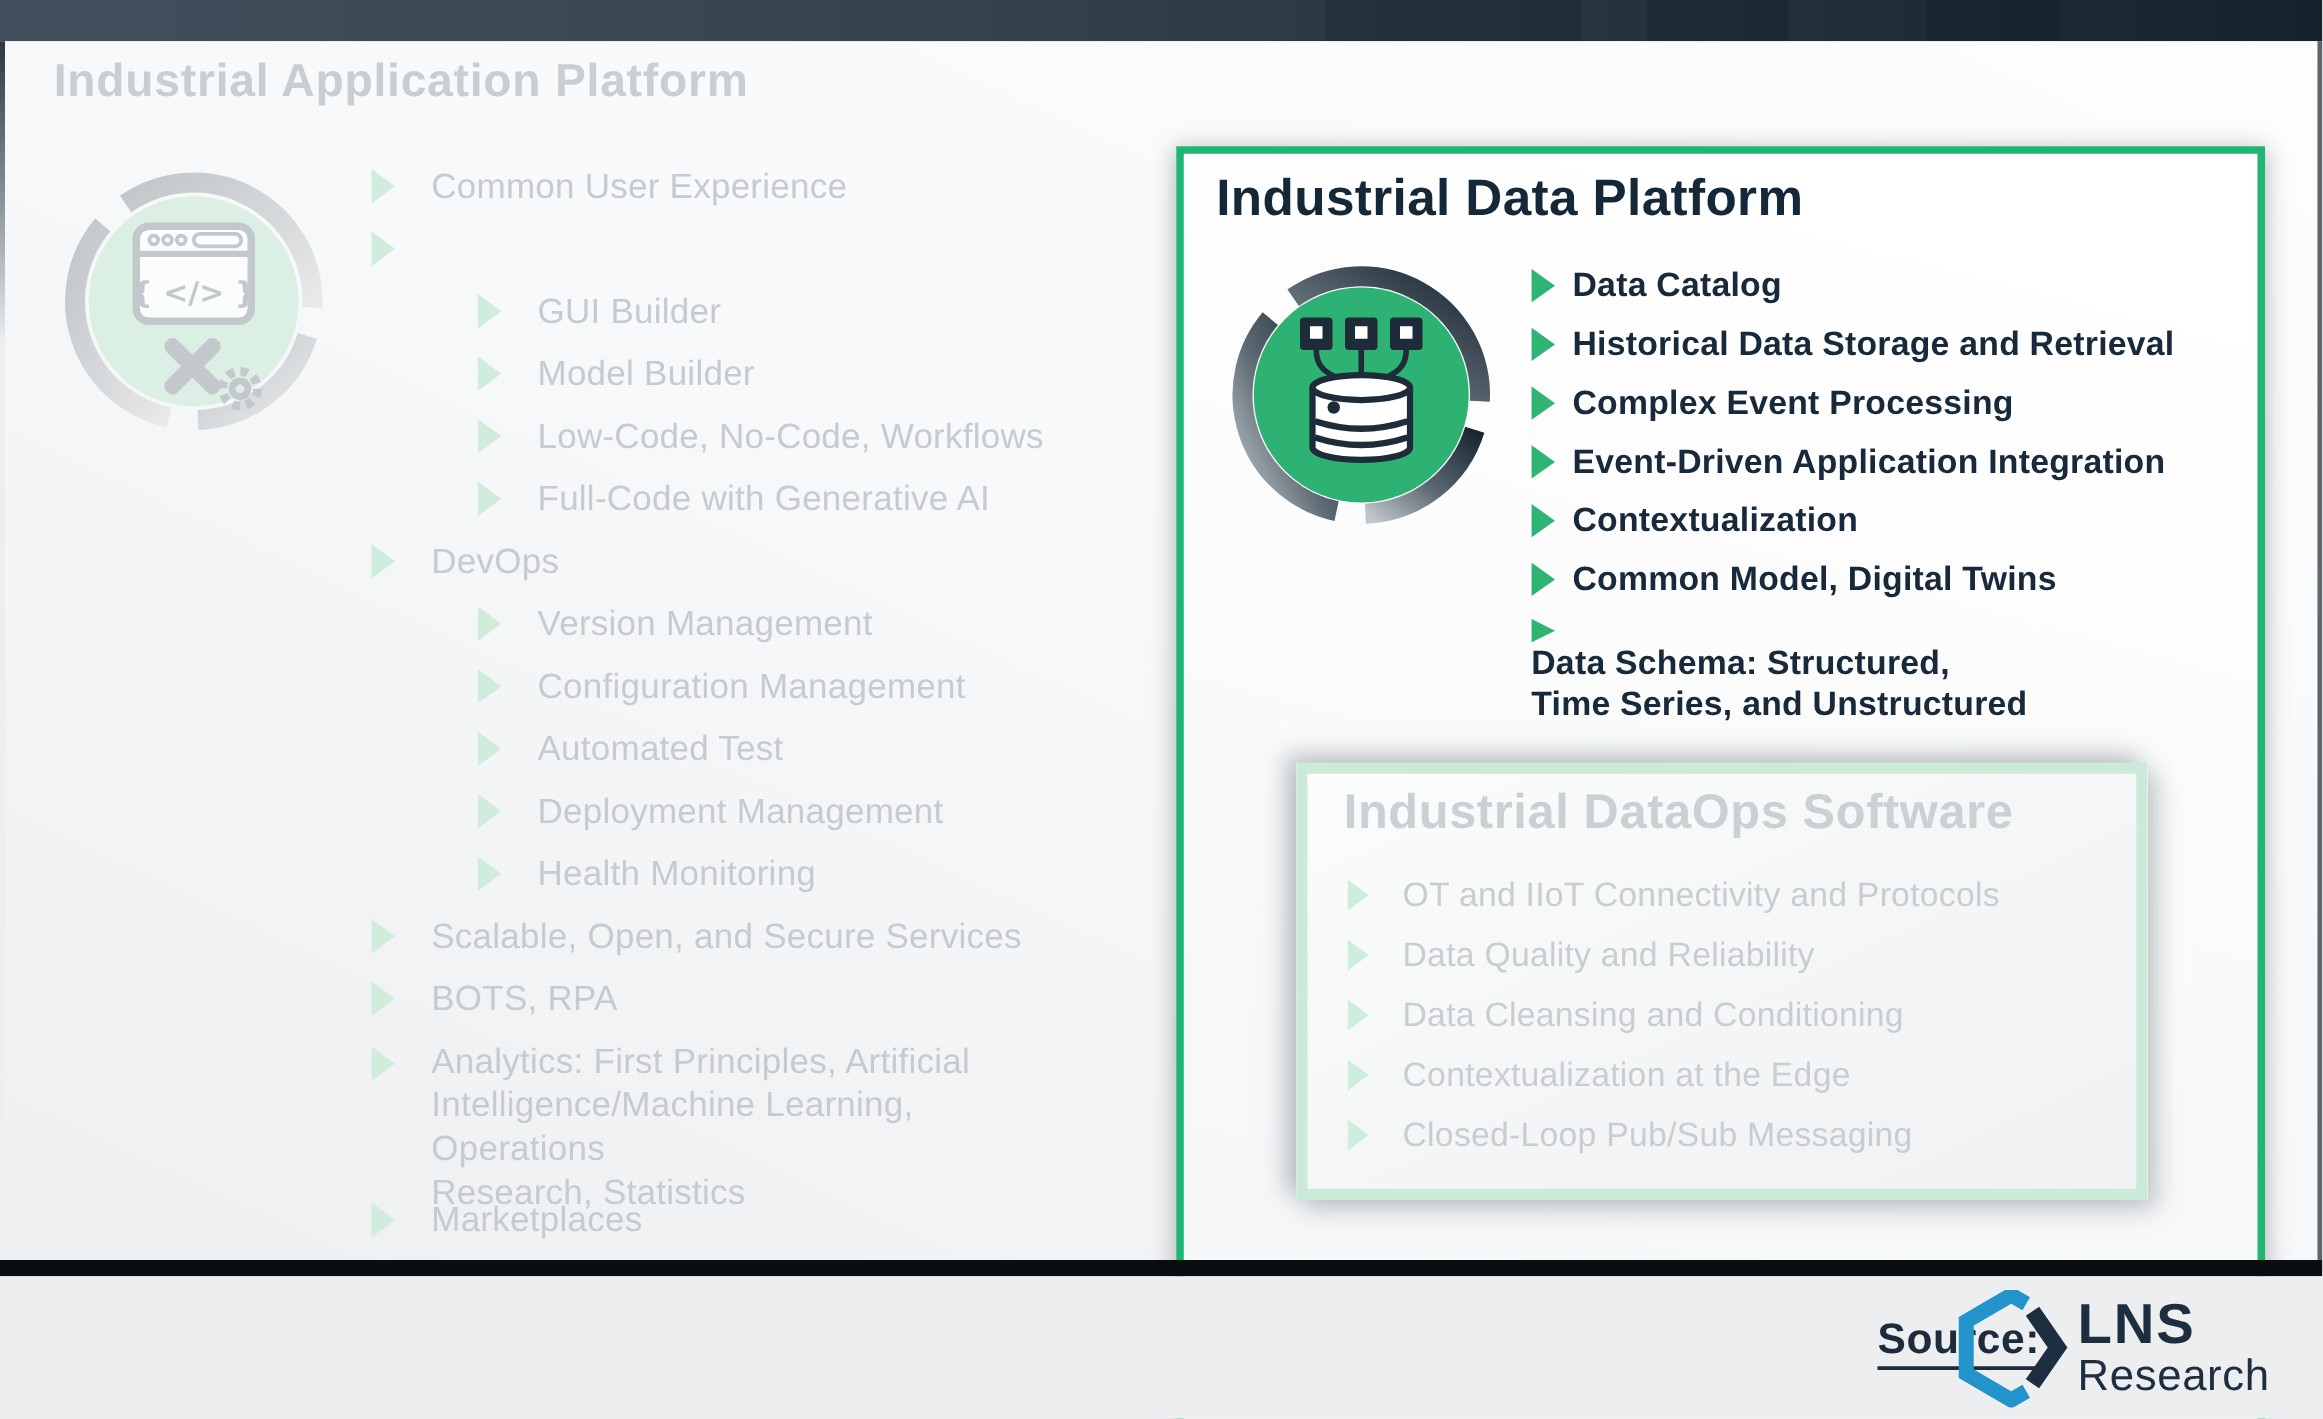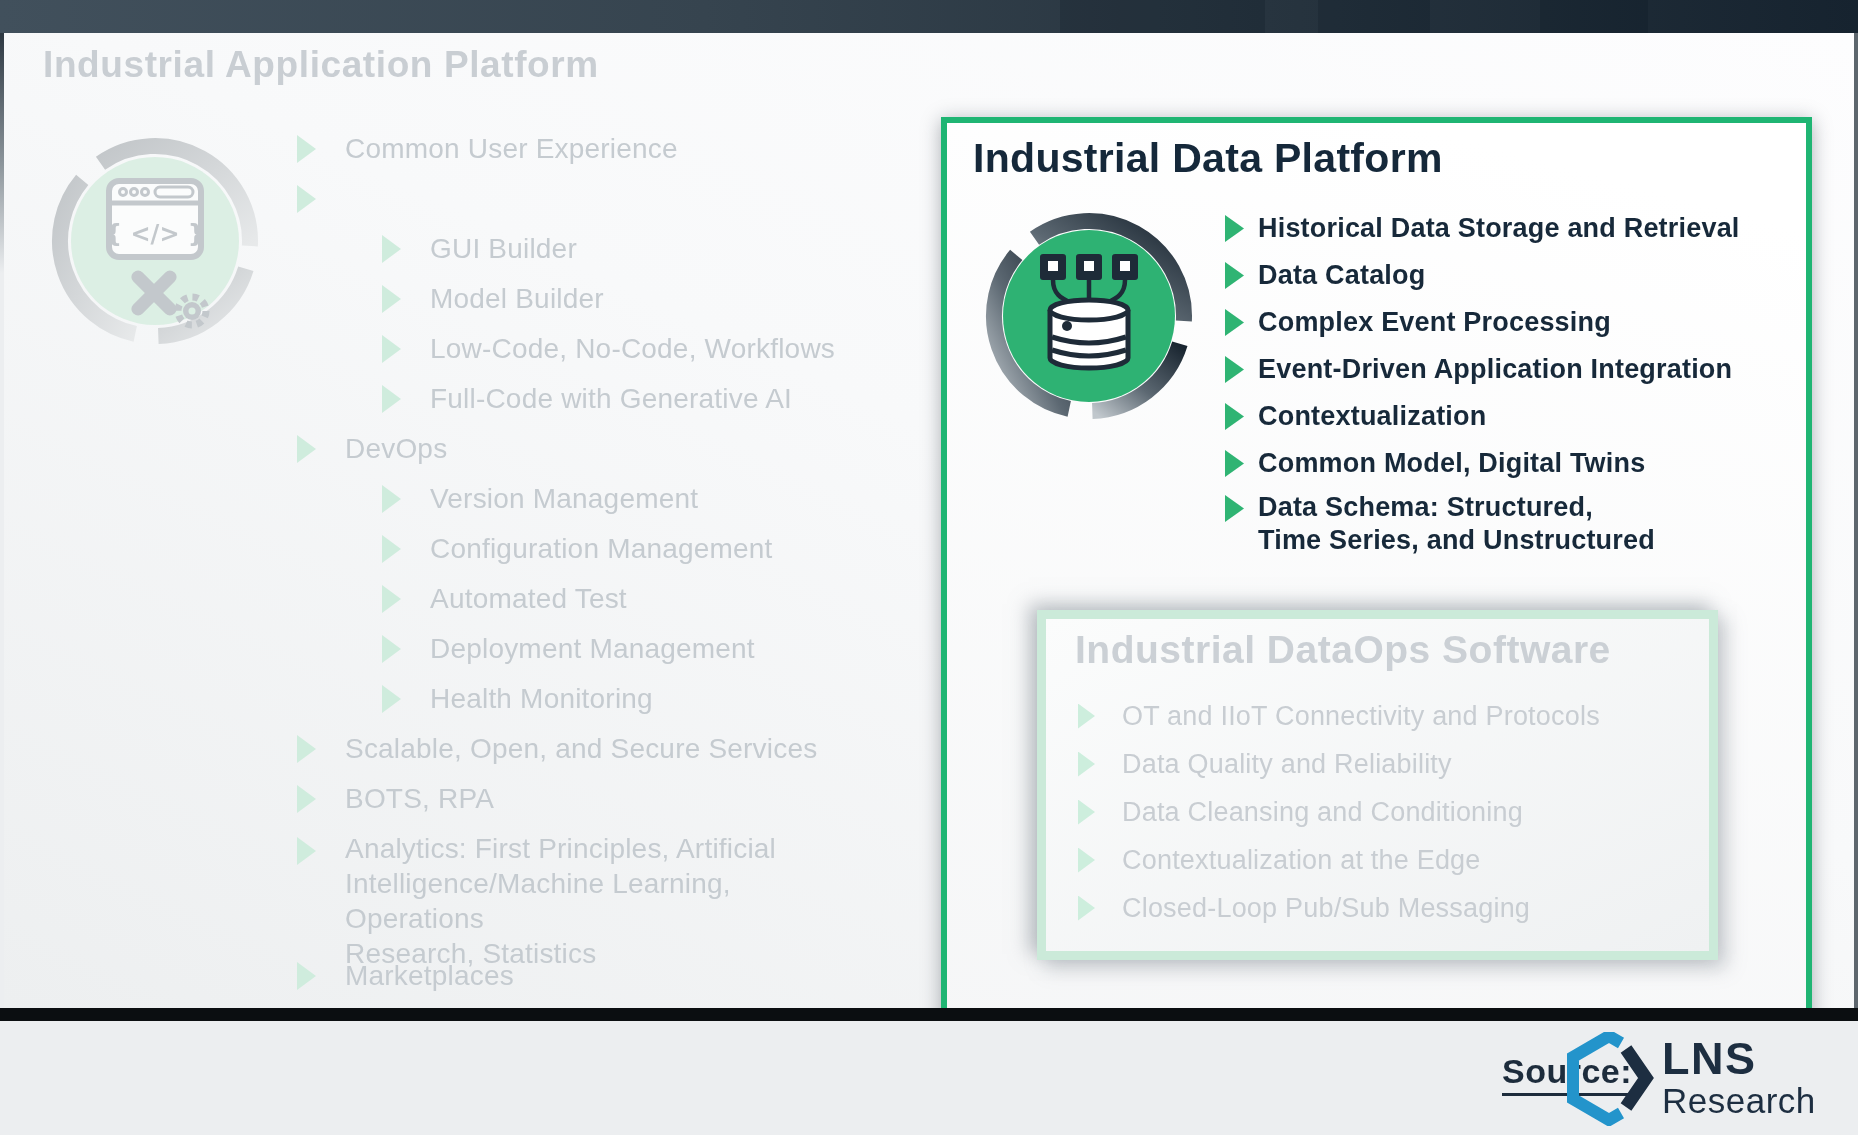--- a/index.html
+++ b/index.html
@@ -61,21 +61,21 @@
   .gb-icon { position:absolute; left:36px; top:87px; }
   .right-list { position:absolute; left:278px; top:82px; width:560px; }
   .right-list li {
     display:flex; align-items:center; height:47px;
     color:#17293a; font-size:27px; font-weight:600; letter-spacing:0.2px;
   }
   .tri2 {
     flex:0 0 19px; width:19px; height:27px; margin-right:14px;
     clip-path:polygon(0 0,100% 50%,0 100%); background:#2fb473;
   }
-  .right-list li.two-line { height:auto; align-items:flex-start; line-height:33px; padding-top:4px; }
+  .right-list li.two-line { height:auto; align-items:flex-start; line-height:33px; padding-top:4px;flex-direction:column; }
   .right-list li.two-line .tri2 { margin-top:4px; }
   .right-list li.two-line .txt { white-space:pre-line; }
   
   .dataops {
     position:absolute; left:90px; top:487px; width:681px; height:350px;
     box-sizing:border-box; border:9px solid #cbead9;
     background:linear-gradient(155deg,#fbfcfc 0%,#eff1f2 100%);
     box-shadow:-8px -6px 18px rgba(125,135,144,0.5), 8px 8px 18px rgba(125,135,144,0.38);
   }
   .do-title {
@@ -255,25 +255,25 @@
           <path d="M69 127 Q106 139 143 127" fill="none" stroke="#1e2b38" stroke-width="5"></path>
           <path d="M69 140 Q106 152 143 140" fill="none" stroke="#1e2b38" stroke-width="5"></path>
           <circle cx="84" cy="116" r="5" fill="#1e2b38"></circle>
         </g>
       </svg>
     </div>
 
     <ul class="plist right-list">
       <li>
           <span class="tri2"></span>
+          <span class="txt">Data Catalog</span>
+        </li>
+      <li>
+          <span class="tri2"></span>
           <span class="txt">Historical Data Storage and Retrieval</span>
-        </li>
-      <li>
-          <span class="tri2"></span>
-          <span class="txt">Data Catalog</span>
         </li>
       <li>
           <span class="tri2"></span>
           <span class="txt">Complex Event Processing</span>
         </li>
       <li>
           <span class="tri2"></span>
           <span class="txt">Event-Driven Application Integration</span>
         </li>
       <li>

